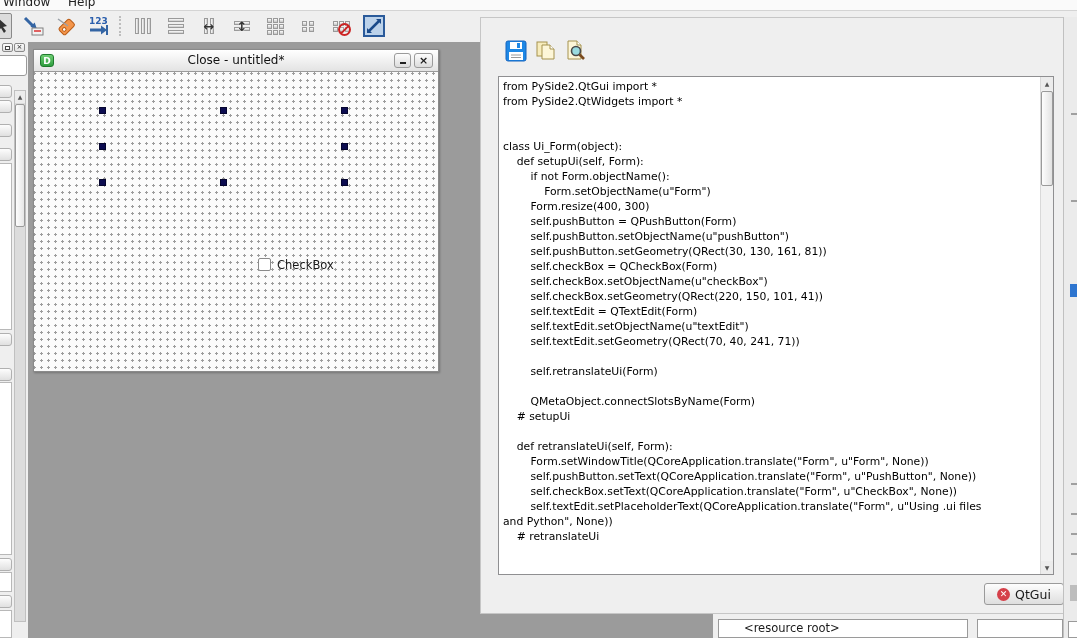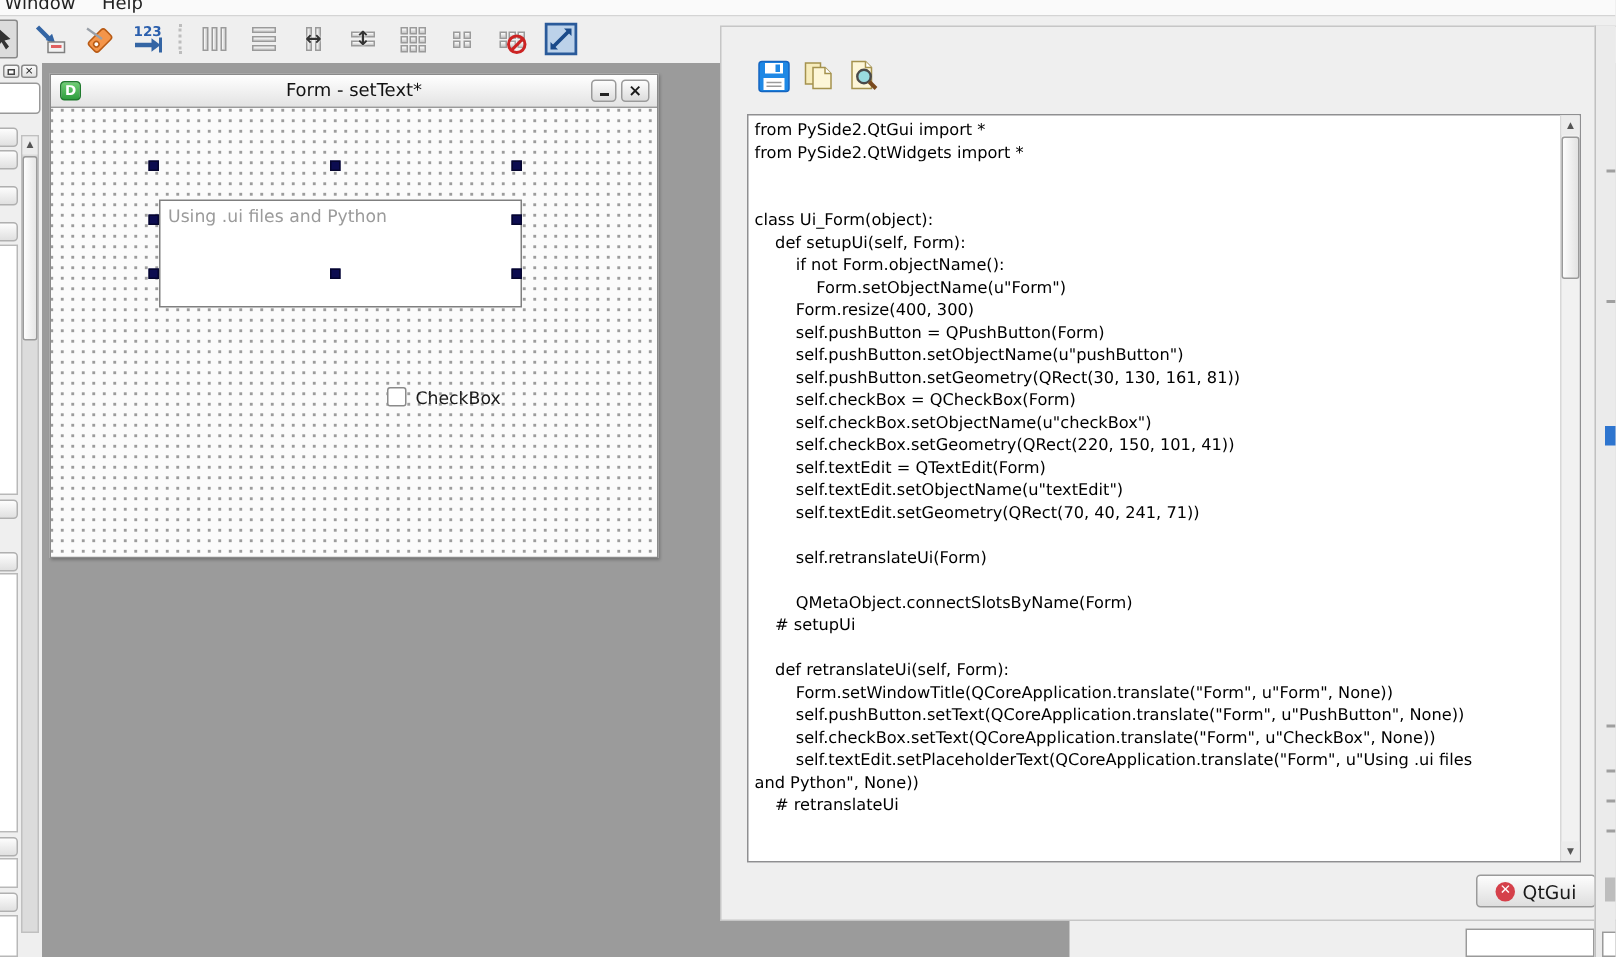--- a/index.html
+++ b/index.html
@@ -227,30 +227,27 @@
   <div class="wb-white" style="top:568px; height:28px"></div>
   <div class="wscroll">
     <div class="up">▲</div>
     <div class="thumb"></div>
   </div>
 </div>
 
 <div class="abs formwin">
   <div class="titlebar">
     <div class="dicon">D</div>
-    <div class="ftitle">Form - setText*</div>
+    <div class="ftitle">Close - untitled*</div>
     <div class="capbtn min">
         <span class="minbar"></span>
       </div>
     <div class="capbtn cls"><span>×</span></div>
   </div>
   <div class="canvas">
-    <div class="textedit">
-      <span class="placeholder">Using .ui files and Python</span>
-    </div>
     <div class="handle" style="left:65px;  top:35px"></div>
     <div class="handle" style="left:186px; top:35px"></div>
     <div class="handle" style="left:307px; top:35px"></div>
     <div class="handle" style="left:65px;  top:71px"></div>
     <div class="handle" style="left:307px; top:71px"></div>
     <div class="handle" style="left:65px;  top:107px"></div>
     <div class="handle" style="left:186px; top:107px"></div>
     <div class="handle" style="left:307px; top:107px"></div>
     <div class="chkrow">
       <span class="chkbox"></span>
@@ -329,20 +326,21 @@
       <div class="btn down">▼</div>
     </div>
   </div>
   <div class="closebtn">
     <span class="closeicon">✕</span>
     <span>QtGui</span>
   </div>
 </div>
 
 <div class="abs resstrip">
+  <div class="resbox root">&lt;resource root&gt;</div>
   <div class="resbox second"></div>
 </div>
 
 <div class="abs rstrip">
   <div class="tick" style="top:96px"></div>
   <div class="tick" style="top:183px"></div>
   <div class="bluetick" style="top:267px"></div>
   <div class="tick" style="top:466px"></div>
   <div class="tick" style="top:496px"></div>
   <div class="tick" style="top:516px"></div>

